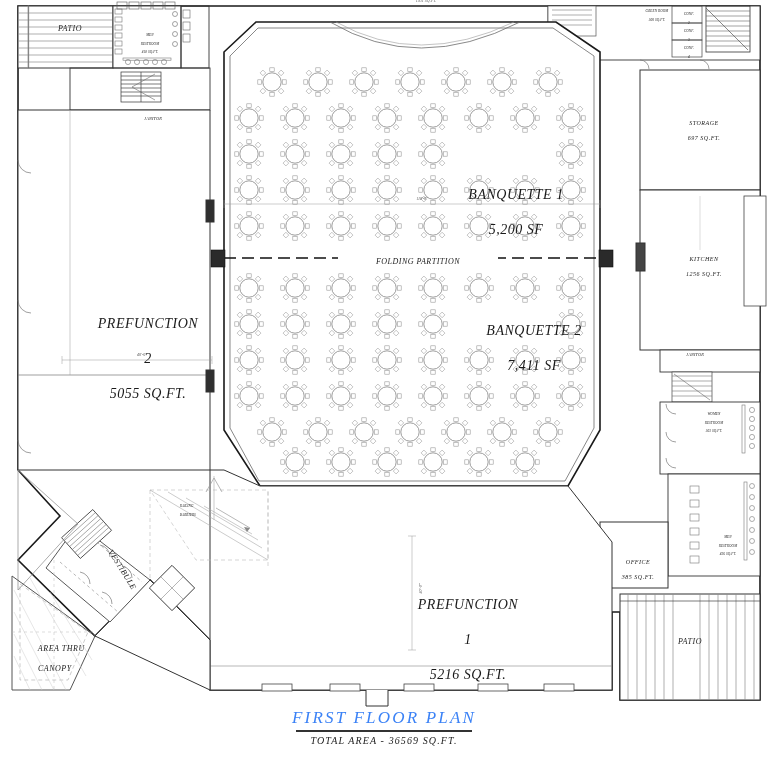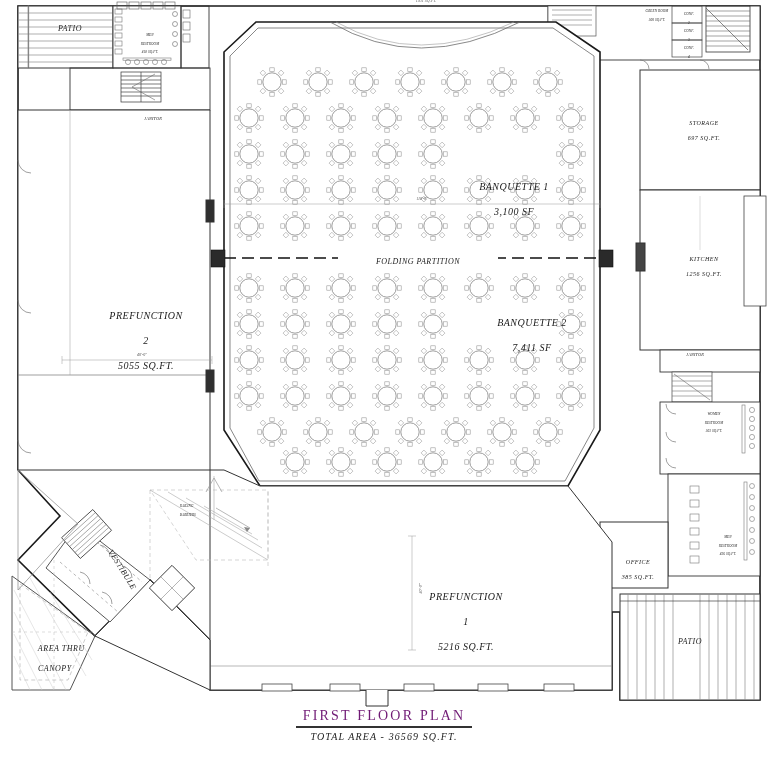--- a/index.html
+++ b/index.html
@@ -2,31 +2,31 @@
 <html><head>
 <meta charset="utf-8">
 <style>
   html,body{margin:0;padding:0;background:#ffffff;}
   body{width:768px;height:768px;overflow:hidden;font-family:"Liberation Serif",serif;}
   #plan{position:relative;width:768px;height:684px;background:#fff;}
   svg{display:block;position:absolute;top:0;left:0;}
 
   .lbl{position:absolute;text-align:center;font-family:"Liberation Serif",serif;
        font-style:italic;color:#1a1a1a;letter-spacing:.5px;white-space:pre;line-height:1.25;}
-  .lbl-lg{font-size:10px;}
+  .lbl-lg{font-size:14px;}
   .lbl-md{font-size:8px;}
   .lbl-sm{font-size:6px;}
   .lbl-xs{font-size:4.2px;letter-spacing:.2px;}
   .lbl-xxs{font-size:3.4px;letter-spacing:.1px;}
   .dim{position:absolute;font-family:"Liberation Serif",serif;font-style:italic;
        font-size:4px;color:#555;white-space:pre;}
 
   #title-block{position:absolute;left:0;right:0;top:708px;text-align:center;}
-  #title-main{font-family:"Liberation Serif",serif;font-size:14px;
-       letter-spacing:2.2px;color:#701a75;}
+  #title-main{font-family:"Liberation Serif",serif;font-style:italic;font-size:17px;
+       letter-spacing:2.2px;color:#3b82f6;}
   #title-rule{width:176px;height:0;border-top:1px solid #333;border-bottom:1px solid #333;
        margin:2px auto 3px auto;}
   #title-sub{font-family:"Liberation Serif",serif;font-style:italic;font-size:10px;
        letter-spacing:1.1px;color:#222;}
 
   .rot-vest{transform:rotate(58deg);transform-origin:left top;}
 </style>
 </head>
 <body>
 
@@ -500,21 +500,21 @@
 
   <div class="lbl lbl-sm" style="left:600px;top:551px;width:68px;">
     <span>OFFICE</span><br>
     <span>385 SQ.FT.</span>
   </div>
 
   <div class="lbl lbl-md" style="left:630px;top:637px;width:120px;">PATIO</div>
 
   <div class="lbl lbl-lg" style="left:448px;top:168px;width:120px;">
     <span>BANQUETTE 1</span><br>
-    <span>3,100 SF</span>
+    <span>5,200 SF</span>
   </div>
 
   <div class="lbl lbl-lg" style="left:466px;top:304px;width:120px;">
     <span>BANQUETTE 2</span><br>
     <span>7,411 SF</span>
   </div>
 
   <div class="lbl lbl-md" style="left:338px;top:256px;width:160px;background:#fff;padding:1px 0;">FOLDING PARTITION</div>
 
   <div class="lbl lbl-lg" style="left:60px;top:297px;width:160px;">

